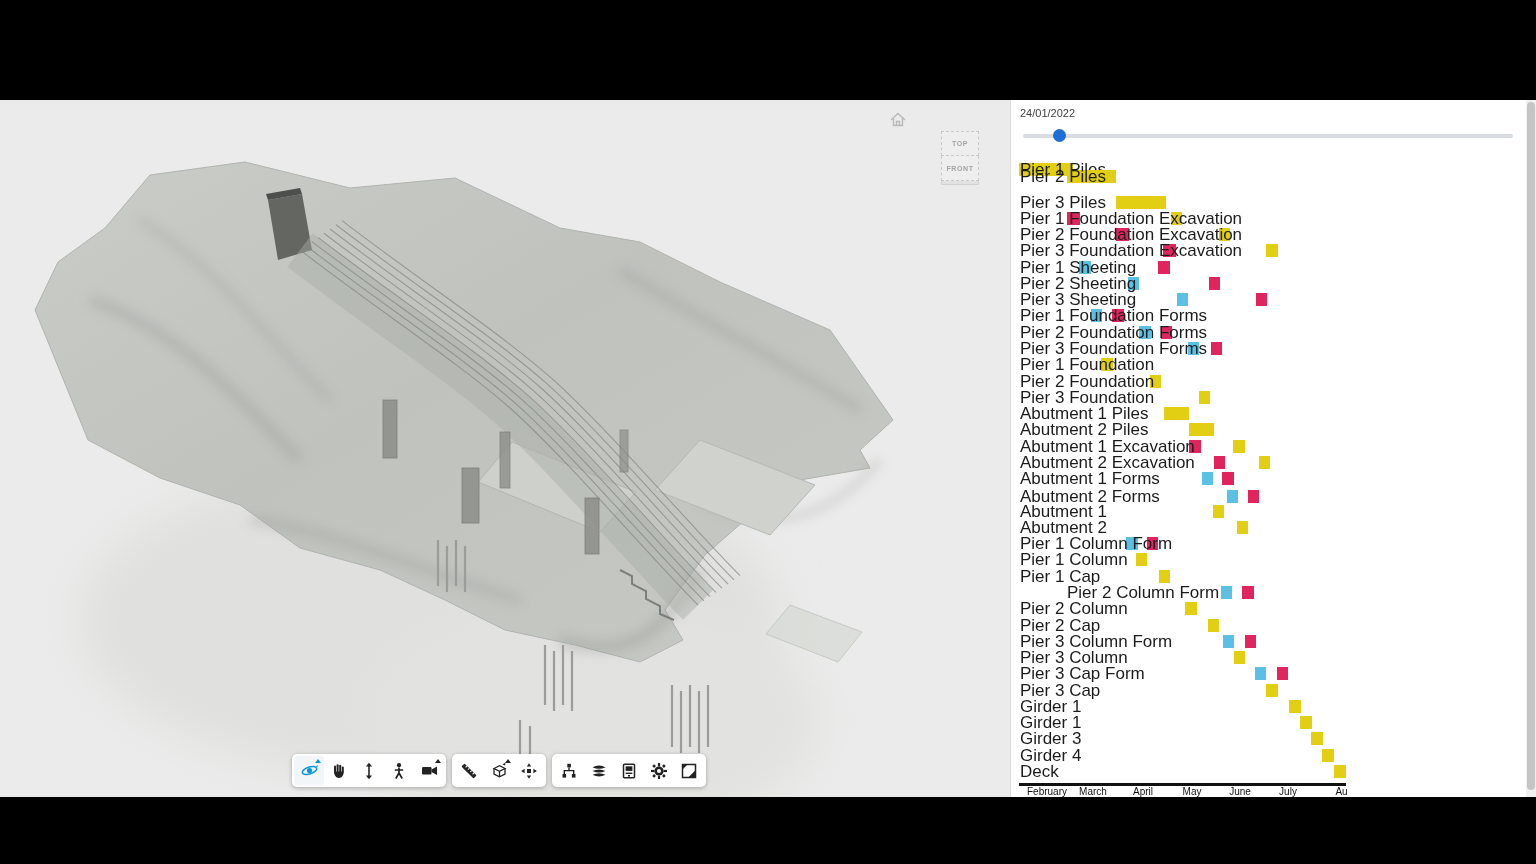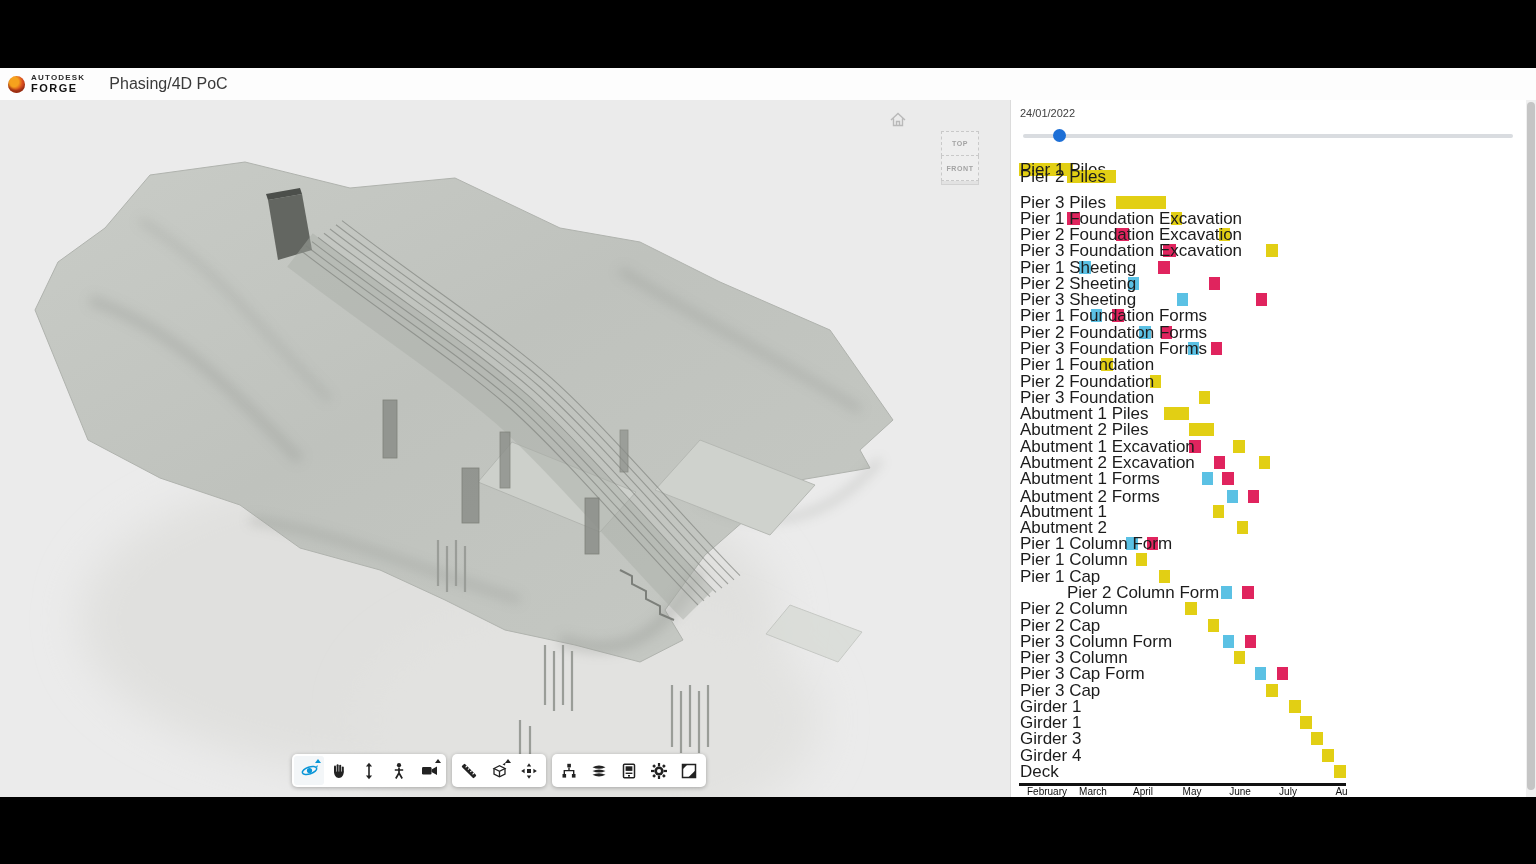--- a/index.html
+++ b/index.html
@@ -56,30 +56,20 @@
   
   .bar-top{position:absolute;left:0;top:0;width:1536px;height:68px;background:#000;}
   .bar-bottom{position:absolute;left:0;top:797px;width:1536px;height:67px;background:#000;}
 </style>
 </head>
 <body>
 
 <div id="app">
   <div class="bar-top"></div>
 
-  <div class="header">
-    <div class="logo-wrap">
-      <div class="logo-dot"></div>
-      <div class="brand">
-        <div class="brand-top">AUTODESK</div>
-        <div class="brand-bottom">FORGE</div>
-      </div>
-    </div>
-    <div class="app-title">Phasing/4D PoC</div>
-  </div>
 
   <div class="content">
 
     <div class="viewer">
       <svg width="1010" height="697" viewBox="0 0 1010 697">
         <defs>
           <linearGradient id="terr" x1="0" y1="0" x2="1" y2="1">
             <stop offset="0" stop-color="#c9ccc7"></stop>
             <stop offset="0.45" stop-color="#bfc2bd"></stop>
             <stop offset="1" stop-color="#c6c9c4"></stop>

